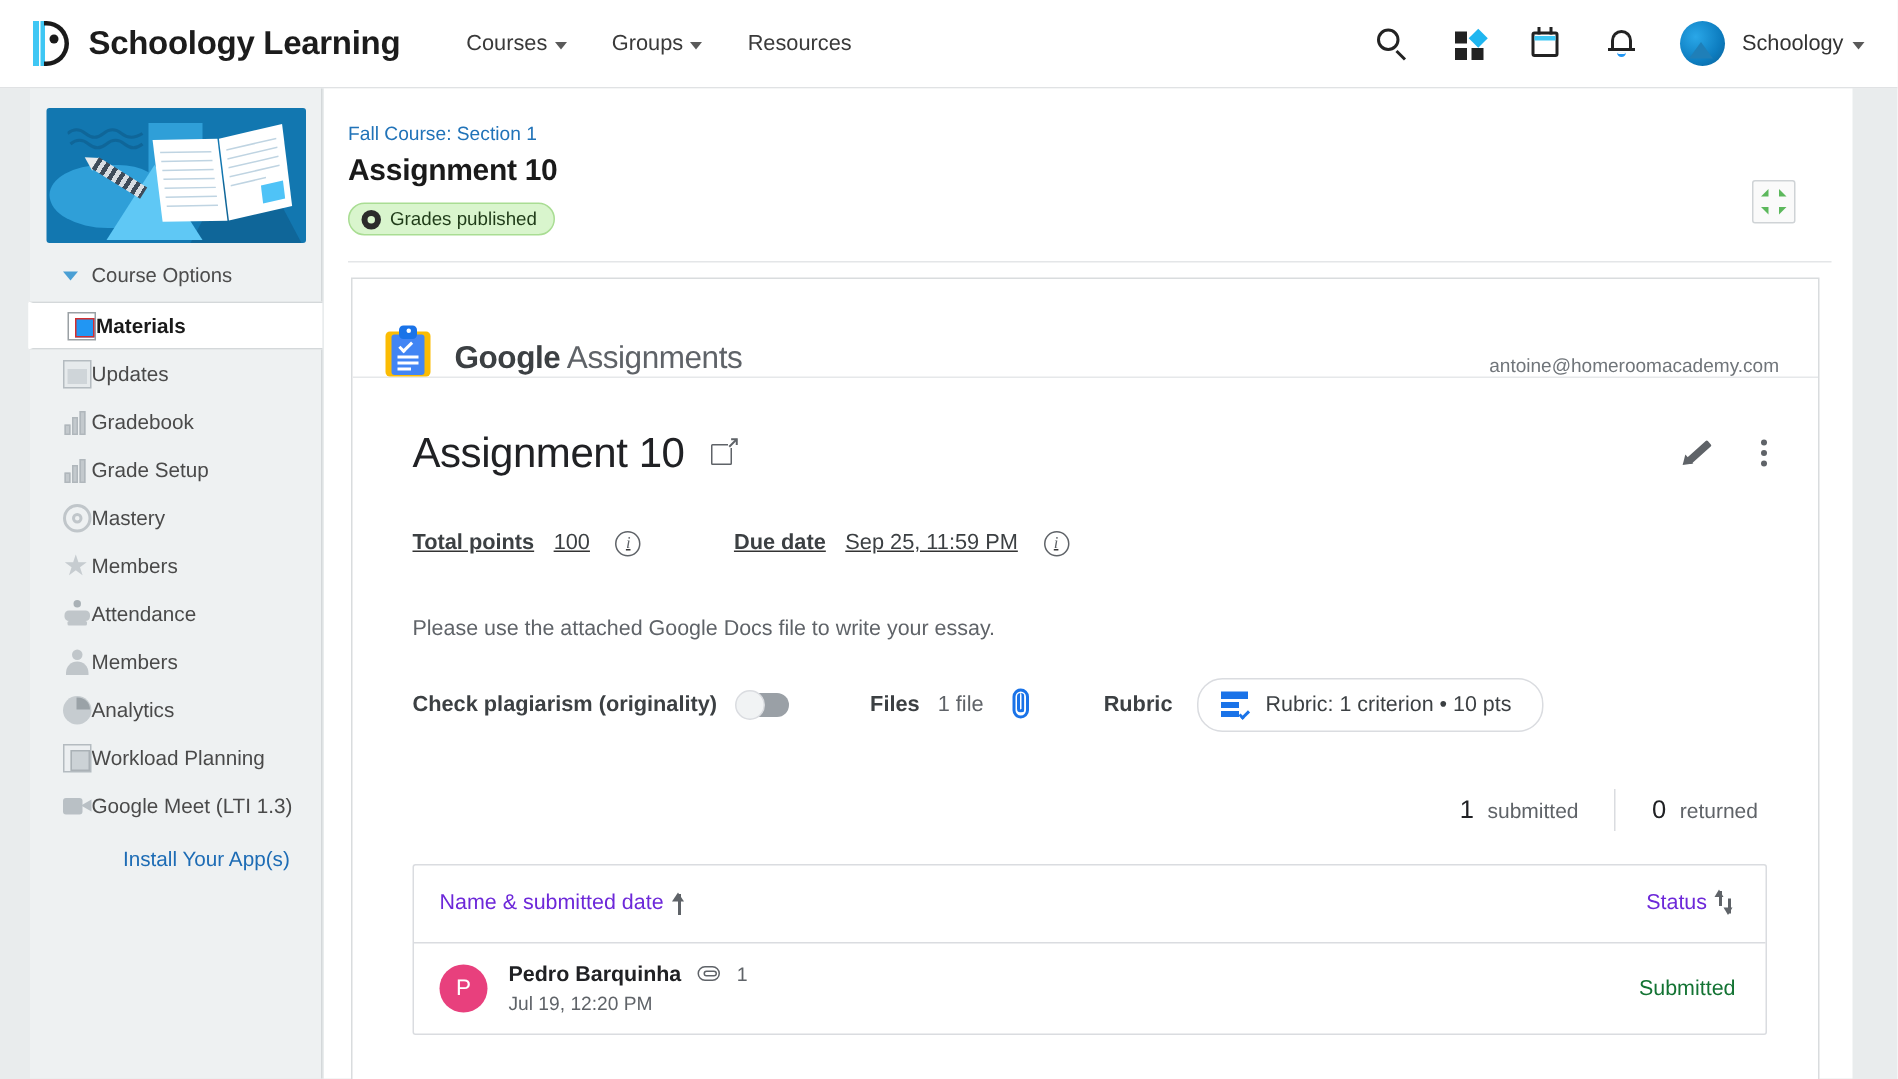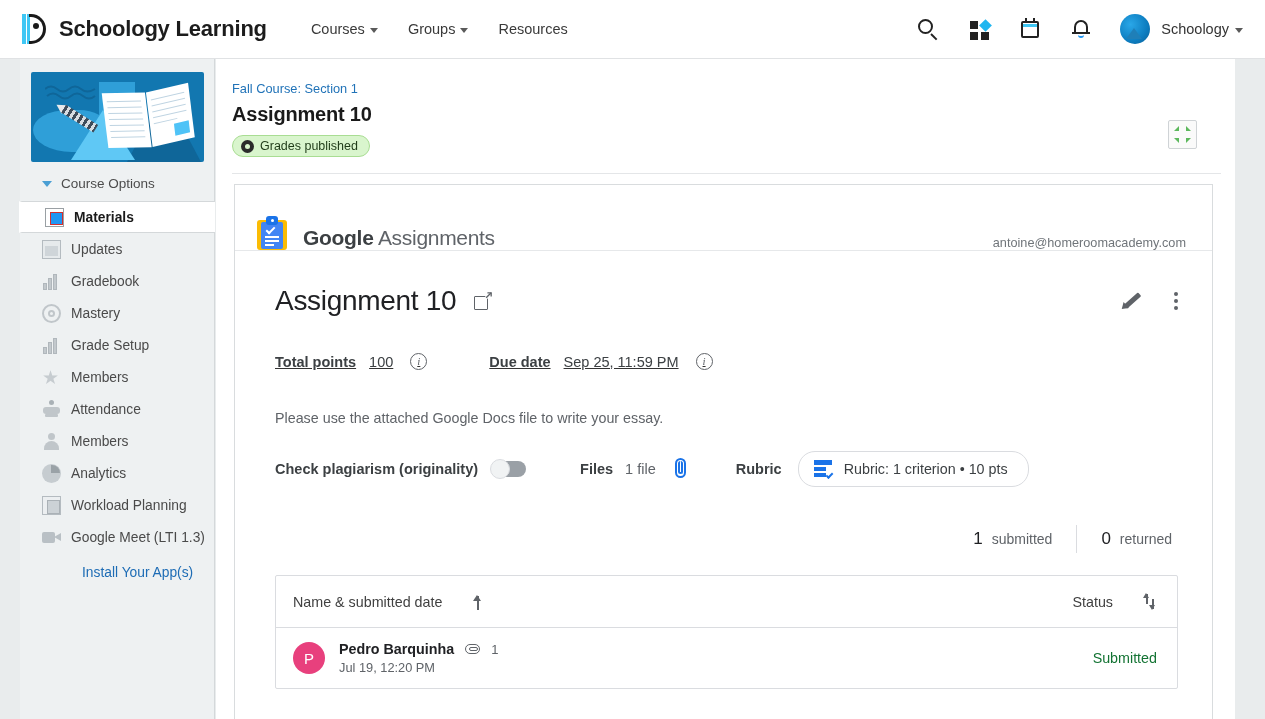--- a/index.html
+++ b/index.html
@@ -133,21 +133,21 @@
     border-right:9px solid #e8eaec;}
 
   .course-options{
     margin:14px 0 0 22px; font-size:13.5px; color:#4c4c4c;
     display:flex; align-items:center; gap:9px; cursor:pointer;
   }
   .co-caret{ width:0;height:0;border-left:5px solid transparent;border-right:5px solid transparent;
     border-top:6px solid #4a9fd4;}
   .side-list{ margin-top:10px; }
   .side-item{
-    height:32px; display:flex; align-items:center; padding-left:22px; gap:10px;
+    height:32px; display:flex; align-items:center; padding-left:22px; 
     font-size:13.8px; color:#4a4a4a; cursor:pointer; position:relative;
   }
   .side-item.active{
     background:#fff; border-top:1px solid #d4d8da; border-bottom:1px solid #d4d8da;
     font-weight:bold; color:#1a1a1a; margin-left:-1px; padding-left:23px;
     border-left:3px solid #fff; width:196px;
   }
   .side-ico{ width:19px;height:19px; position:relative; flex:none; }
   .si-mat{ background:#fff; border:1.5px solid #9aa0a4; }
   .si-mat::after{ content:''; position:absolute; left:4px;top:3px;width:13px;height:13px;
@@ -282,21 +282,21 @@
     border-left:2px solid #1a73e8;border-bottom:2px solid #1a73e8;transform:rotate(-45deg);}
 
   .counts{ display:flex; align-items:center; justify-content:flex-end; margin-top:38px; padding-right:6px;}
   .cnum{ font-size:17px; color:#202124;}
   .clab{ font-size:14px; color:#5f6368; margin-left:9px;}
   .csep{ width:1px;height:28px;background:#dadce0; margin:0 24px;}
 
   .table{ margin-top:22px; border:1px solid #dadce0; border-radius:2px; }
   .thead{ height:52px; display:flex; align-items:center; padding:0 20px 0 17px;
     border-bottom:1px solid #dadce0;}
-  .th{ font-size:14.3px; color:#404040; display:flex; align-items:center; gap:30px; cursor:pointer;}
+  .th{ font-size:14.3px; color:#6d28d9; display:flex; align-items:center; gap:5px; cursor:pointer;}
   .th.right{ margin-left:auto; }
   .sort-up{ width:11px;height:16px;position:relative;}
   .sort-up .st{position:absolute;left:5px;top:2px;width:1.6px;height:14px;background:#5f6368;}
   .sort-up .hd{position:absolute;left:1px;top:1px;width:0;height:0;
     border-left:4.5px solid transparent;border-right:4.5px solid transparent;border-bottom:6px solid #5f6368;}
   .sort-both{ width:14px;height:18px;position:relative;}
   .sort-both .u{position:absolute;left:0;top:0;width:7px;height:11px;}
   .sort-both .u .st{position:absolute;left:3px;top:1px;width:1.5px;height:10px;background:#5f6368;}
   .sort-both .u .hd{position:absolute;left:0;top:0;width:0;height:0;
     border-left:3.8px solid transparent;border-right:3.8px solid transparent;border-bottom:5px solid #5f6368;}
@@ -431,30 +431,30 @@
     </div>
     <div class="side-item">
       <span class="side-ico si-bar">
           <i></i>
           <i></i>
           <i></i>
         </span>
       <span>Gradebook</span>
     </div>
     <div class="side-item">
-      <span class="side-ico si-circle"></span>
-      <span>Mastery</span>
-    </div>
-    <div class="side-item">
       <span class="side-ico si-bar">
           <i></i>
           <i></i>
           <i></i>
         </span>
       <span>Grade Setup</span>
+    </div>
+    <div class="side-item">
+      <span class="side-ico si-circle"></span>
+      <span>Mastery</span>
     </div>
     <div class="side-item">
       <span class="side-ico si-star">★</span>
       <span>Members</span>
     </div>
     <div class="side-item">
       <span class="side-ico si-att"></span>
       <span>Attendance</span>
     </div>
     <div class="side-item">

